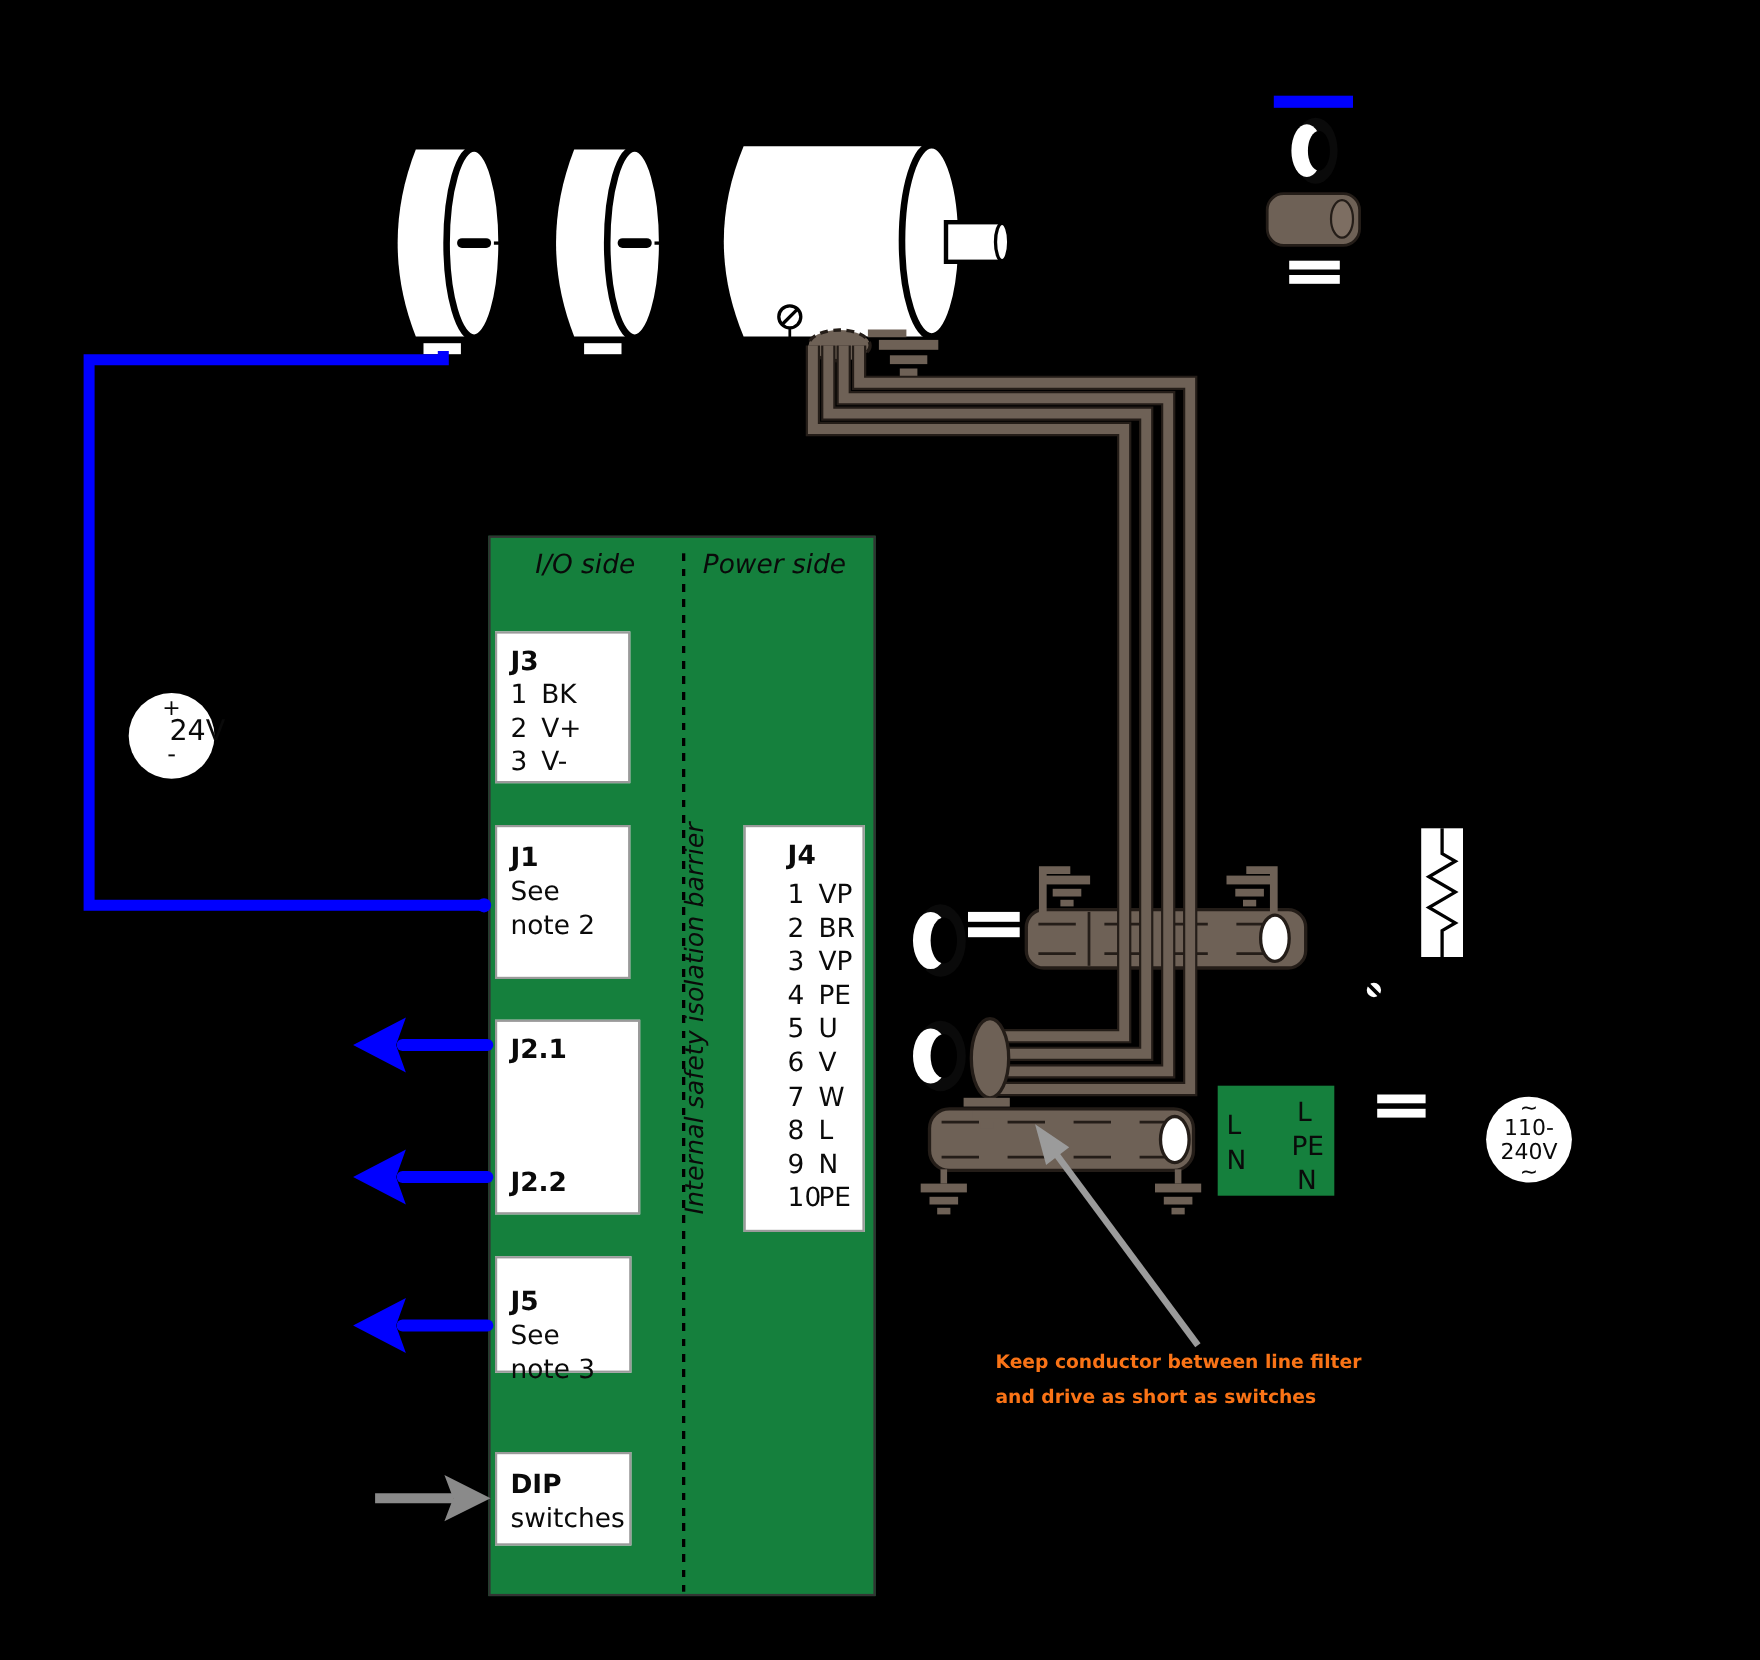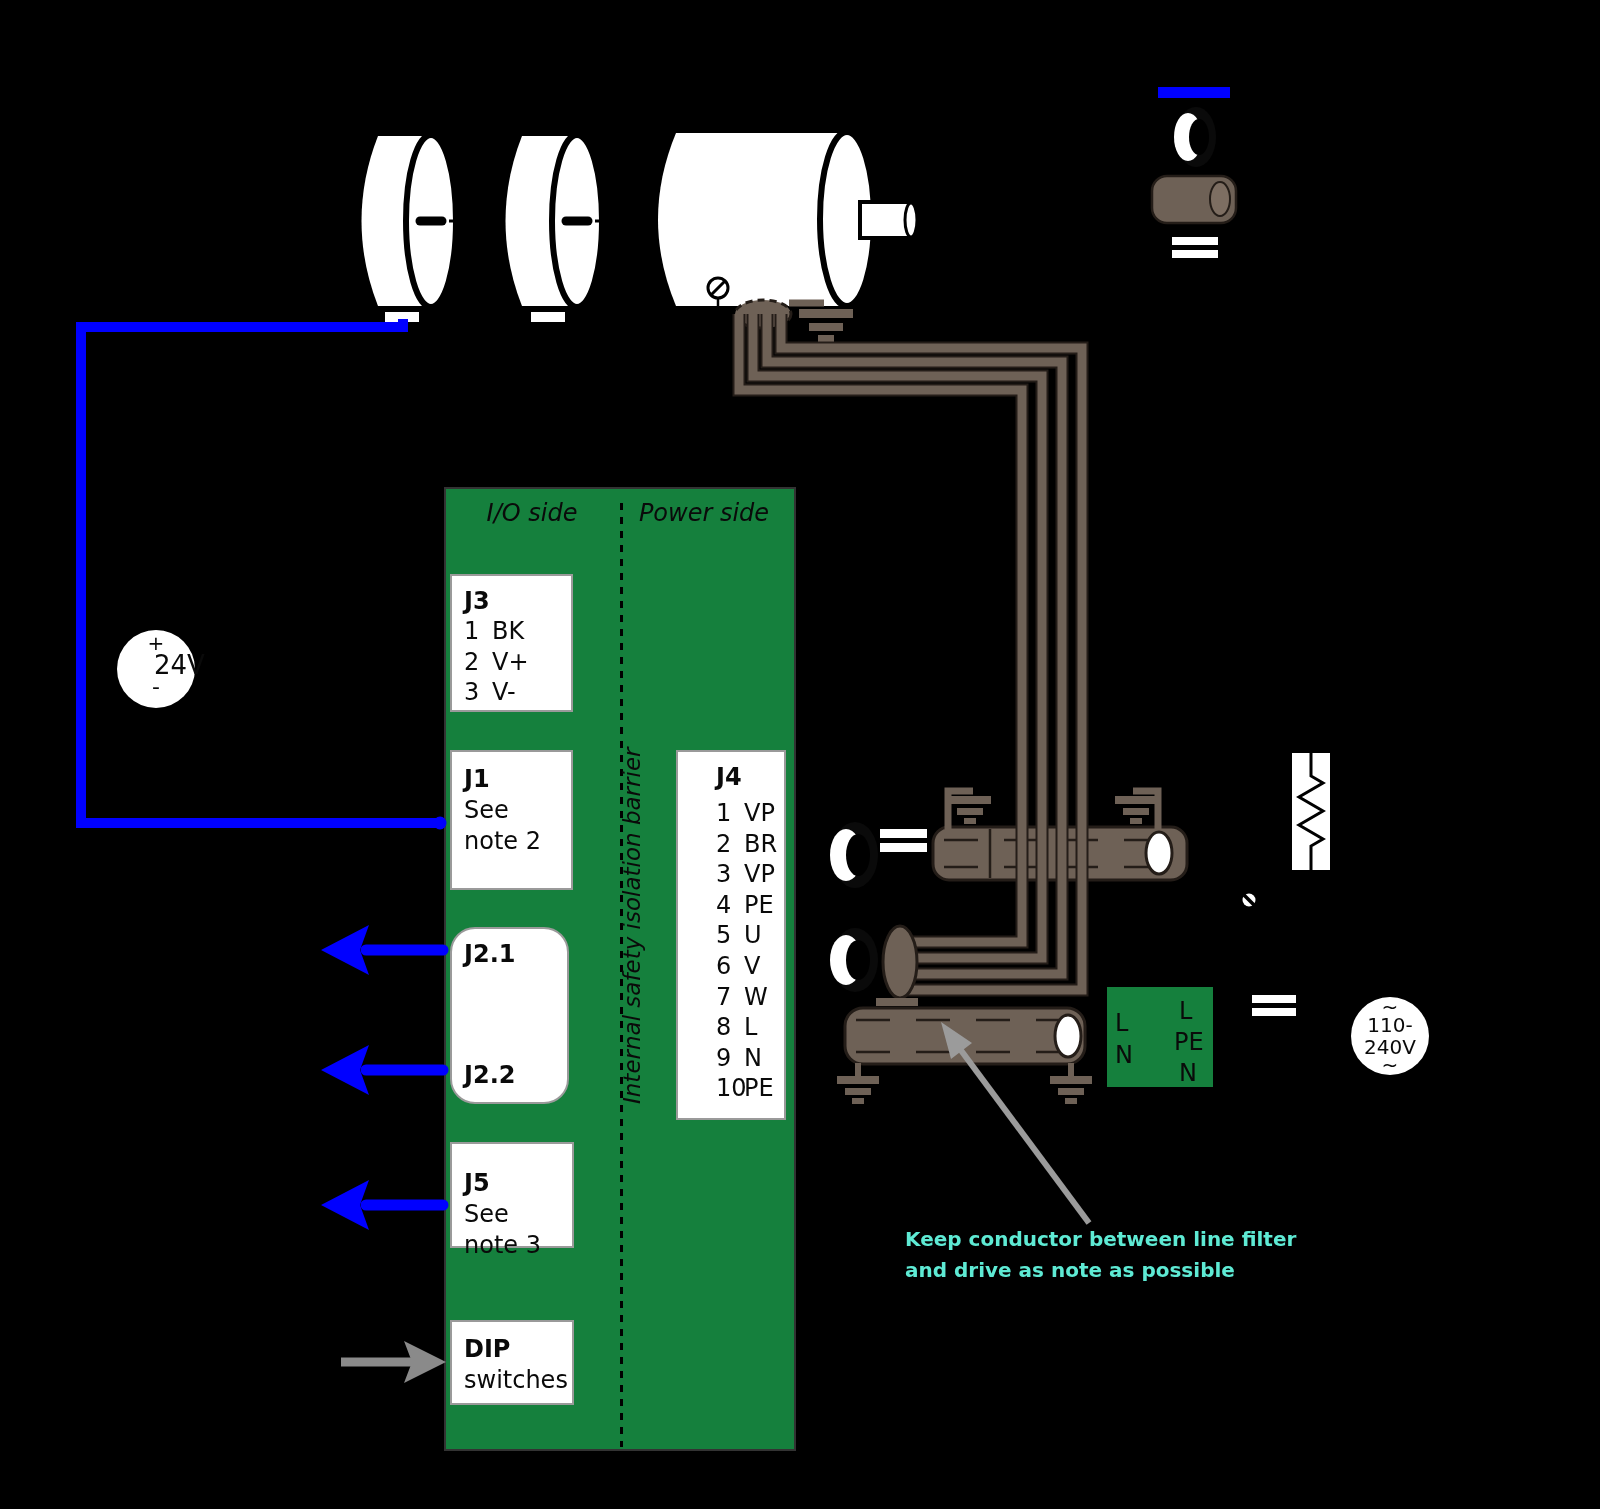--- a/index.html
+++ b/index.html
@@ -13,21 +13,21 @@
             font-size:24px;line-height:30px;}
   .innerbox .ttl{font-weight:bold;}
   .hdr{position:absolute;font-style:italic;font-size:24px;text-align:center;white-space:nowrap;}
   .divider{position:absolute;width:3px;
            background:repeating-linear-gradient(180deg,#000 0 7px,rgba(0,0,0,0) 7px 14px);}
   .barrier{position:absolute;font-style:italic;font-size:23px;text-align:center;white-space:nowrap;
            transform:rotate(-90deg);}
   .pinrow{line-height:30.6px;font-size:24px;}
   .pnum{display:inline-block;width:28px;}
   .circle{position:absolute;background:#fff;border-radius:50%;z-index:1;text-align:center;color:#0a0a0a;}
-  .note-gray{position:absolute;color:#5eead4;font-size:20px;font-weight:bold;line-height:31px;z-index:1;}
+  .note-gray{position:absolute;color:#f97316;font-size:17px;font-weight:bold;line-height:31px;z-index:1;}
   .filterlbl{position:absolute;font-size:24px;color:#0a0a0a;}
 </style>
 </head>
 <body>
 
 <div class="canvas">
 
   <div class="whitebox drivebox" style="left:444px;top:487px;width:352px;height:964px;">
     <div class="hdr" style="left:6px;top:10px;width:160px;">I/O side</div>
     <div class="hdr" style="left:176px;top:10px;width:164px;">Power side</div>
@@ -40,21 +40,21 @@
       <div class="pinrow"><span class="pnum">2</span><span>V+</span></div>
       <div class="pinrow"><span class="pnum">3</span><span>V-</span></div>
     </div>
 
     <div class="innerbox" style="left:4px;top:261px;width:123px;height:140px;padding:12px 0 4px 12px;line-height:31px;">
       <div class="ttl">J1</div>
       <div>See</div>
       <div>note 2</div>
     </div>
 
-    <div class="innerbox" style="left:4px;top:438px;width:119px;height:177px;border-radius:25px;">
+    <div class="innerbox" style="left:4px;top:438px;width:132px;height:177px;">
       <div class="ttl abs" style="left:12px;top:10px;">J2.1</div>
       <div class="ttl abs" style="left:12px;bottom:12px;">J2.2</div>
     </div>
 
     <div class="innerbox" style="left:4px;top:653px;width:124px;height:106px;padding:24px 0 0 12px;line-height:31px;">
       <div class="ttl">J5</div>
       <div>See</div>
       <div>note 3</div>
     </div>
 
@@ -94,21 +94,21 @@
 
   <div class="circle" style="left:1351px;top:997px;width:78px;height:78px;padding-top:4px;box-sizing:border-box;">
     <div style="font-size:20px;line-height:13px;">~</div>
     <div style="font-size:20px;line-height:22px;">110-</div>
     <div style="font-size:20px;line-height:22px;">240V</div>
     <div style="font-size:20px;line-height:15px;">~</div>
   </div>
 
   <div class="note-gray" style="left:905px;top:1224px;width:420px;">
     <div>Keep conductor between line filter</div>
-    <div>and drive as note as possible</div>
+    <div>and drive as short as switches</div>
   </div>
 
   <svg class="layer" width="1600" height="1509" viewBox="0 0 1600 1509">
     <defs>
       <g id="gnd" fill="#6e6156">
         <rect x="-27" y="0" width="54" height="9"></rect>
         <rect x="-17" y="14" width="34" height="8"></rect>
         <rect x="-8" y="26" width="16" height="7"></rect>
       </g>
       <g id="gnds" fill="#6e6156">

